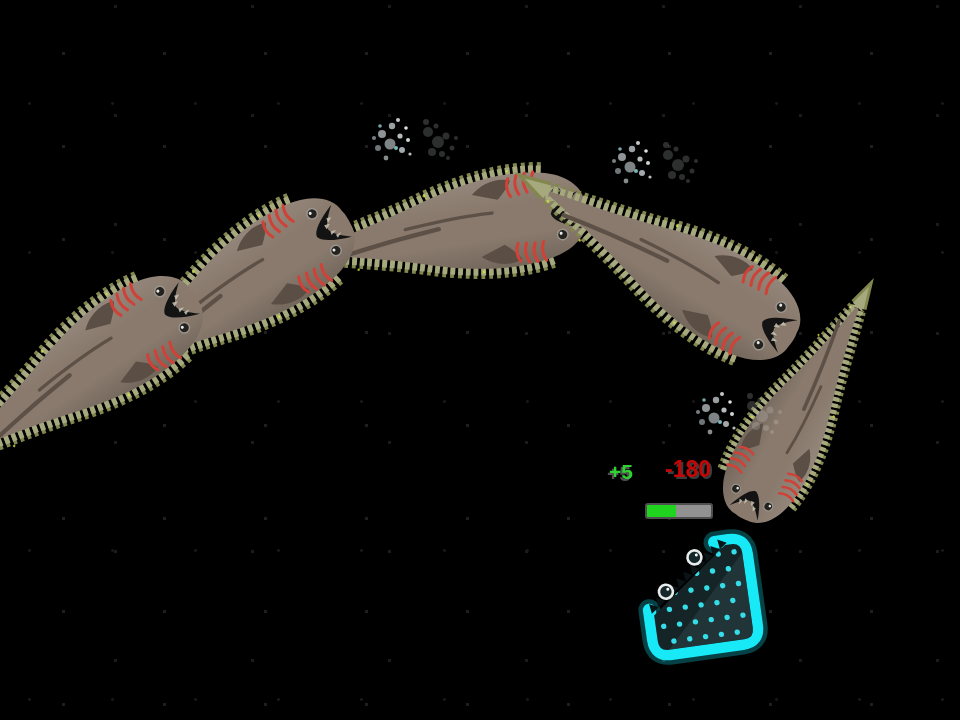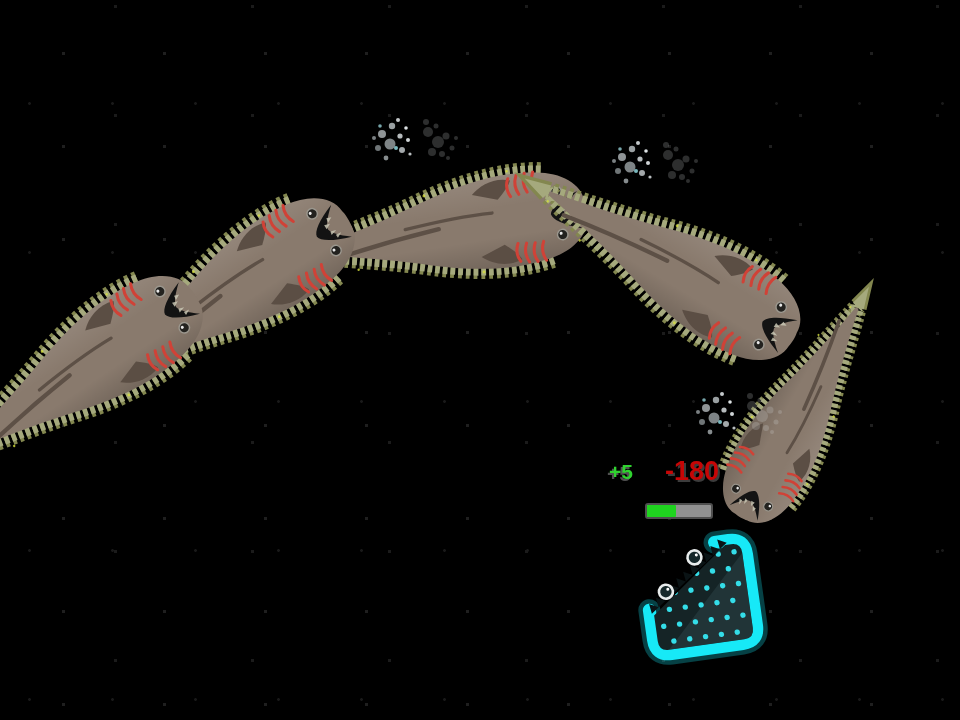--- a/index.html
+++ b/index.html
@@ -10,21 +10,21 @@
       radial-gradient(circle,#1f1f1f 0 1.5px,transparent 1.7px),
       radial-gradient(circle,#1b1b1b 0 1.5px,transparent 1.7px),
       radial-gradient(circle,#191919 0 1.3px,transparent 1.5px);
     background-size:101px 93px,137px 109px,83px 149px;
     background-position:13px 7px,47px 61px,71px 29px;
     font-family:"Liberation Sans",sans-serif;
   }
   .scene{position:absolute;left:0;top:0;}
   .hud-text{position:absolute;font-weight:700;white-space:nowrap;line-height:1;}
   .gain-text{font-size:21px;color:var(--gain-color,#2fd32f);text-shadow:-2px 2px 0 rgba(95,95,95,.85);}
-  .damage-text{font-size:27px;color:var(--damage-color,#c60606);text-shadow:2px 2px 0 rgba(75,75,75,.8);}
+  .damage-text{font-size:23px;color:var(--damage-color,#c60606);text-shadow:2px 2px 0 rgba(75,75,75,.8);}
   .health-bar{position:absolute;border:2px solid #4f4f4f;background:var(--hp-track,#919191);border-radius:3px;}
   .health-fill{height:100%;background:var(--hp-fill,#1fd31f);border-radius:1px;}
 </style>
 </head>
 <body>
 
 <div class="stage">
 
   <svg class="scene" width="960" height="720" viewBox="0 0 960 720">
     <defs>

